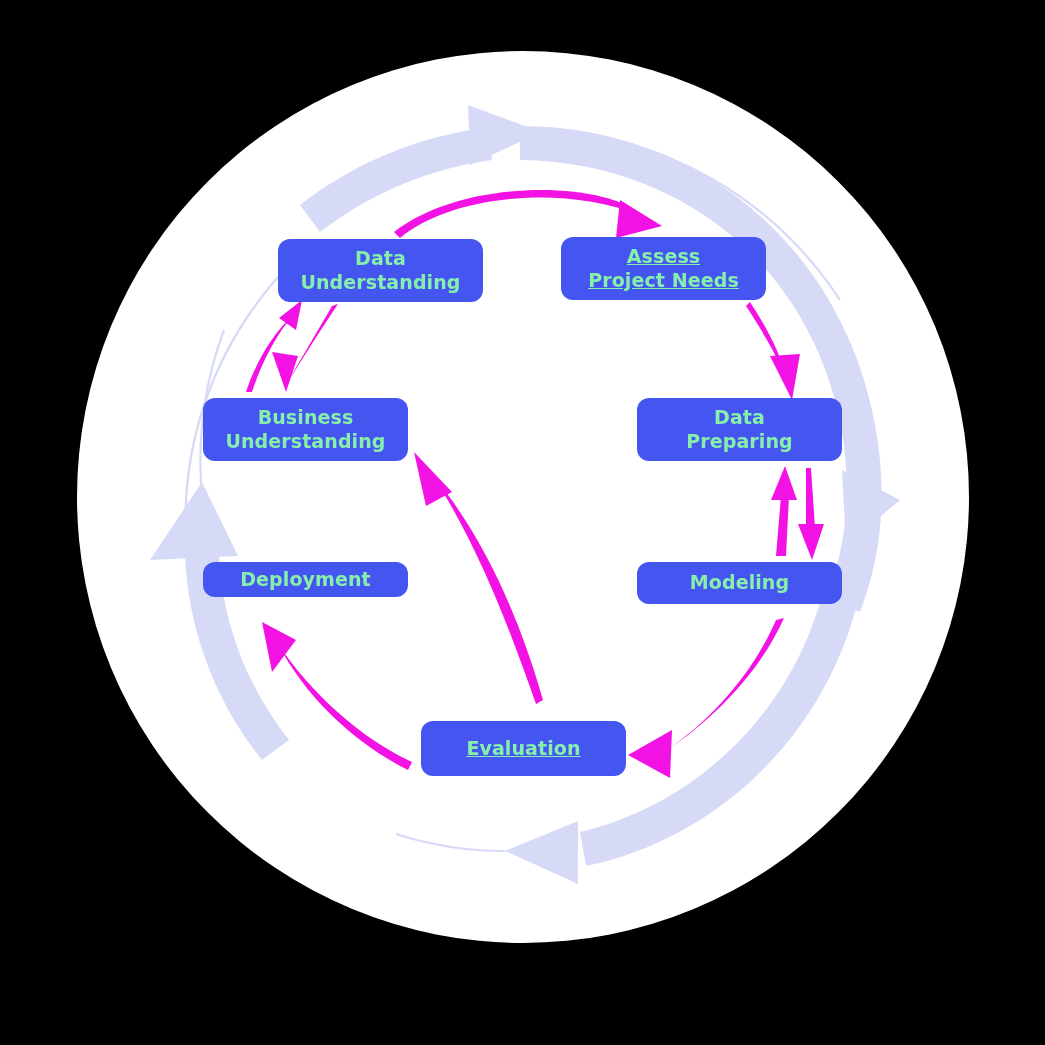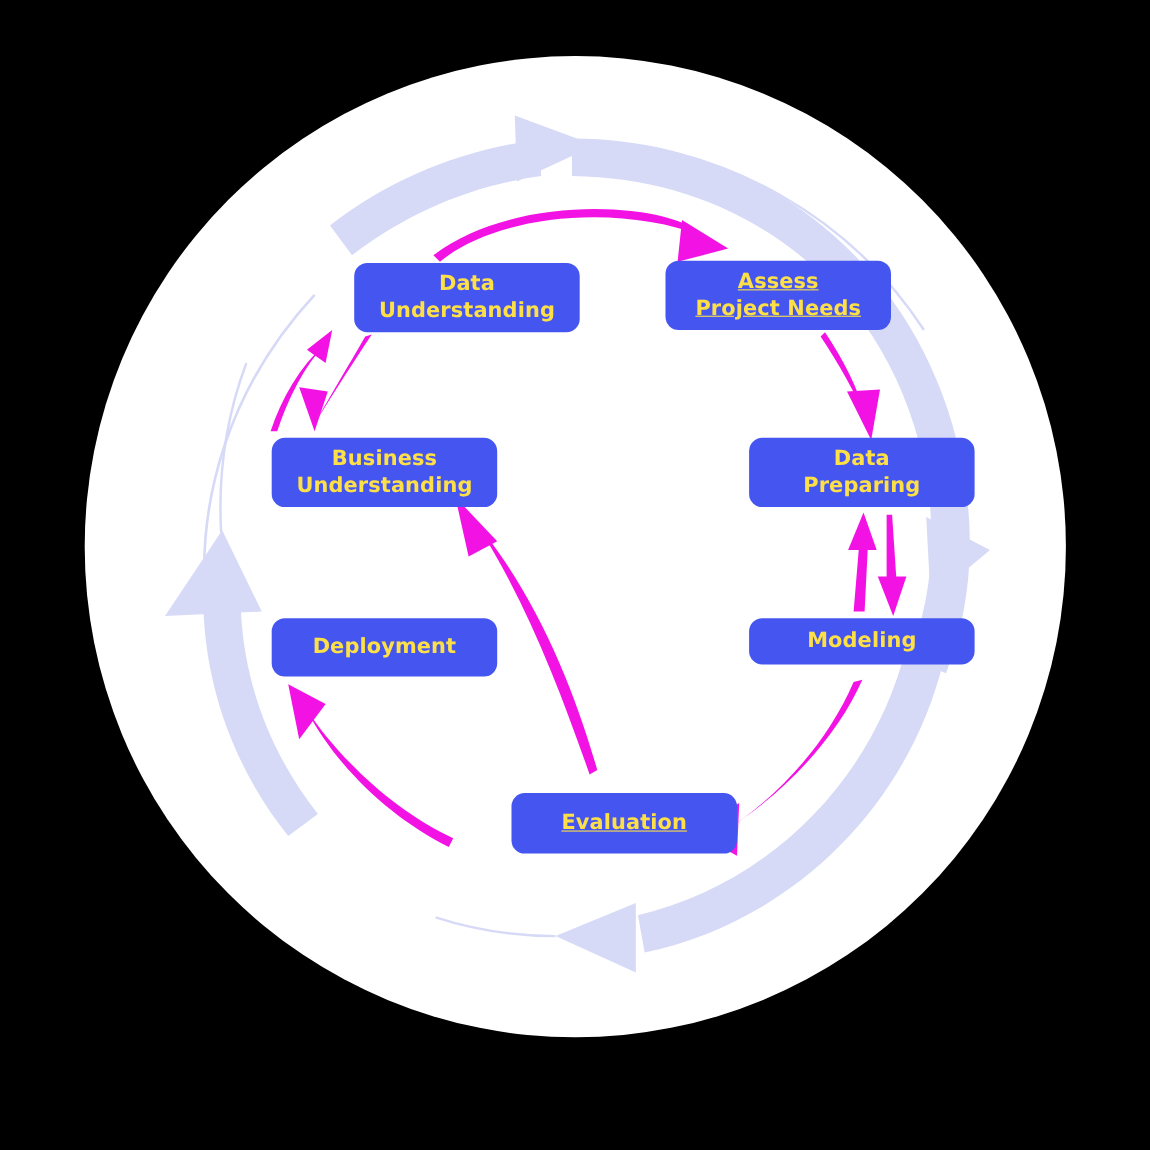--- a/index.html
+++ b/index.html
@@ -19,28 +19,27 @@
     position: absolute;
     inset: 0;
   }
   .node {
     position: absolute;
     display: flex;
     align-items: center;
     justify-content: center;
     text-align: center;
     border-radius: 12px;
-    color: #fde047;
+    color: #86efac;
     font-weight: 700;
     line-height: 1.22;
     letter-spacing: 0.1px;
     box-sizing: border-box;
     padding: 0 14px;
     font-family: "DejaVu Sans", sans-serif;
-    margin-left: 44px;
   }
   .node span { display: block; white-space: pre-line; }
   svg { display: block; }
 </style>
 </head>
 <body>
 
 <div id="canvas">
   <div id="stage">
 
@@ -178,21 +177,21 @@
     </div>
 
     <div class="node" style="left:637px;top:562px;width:205px;height:42px;background:#4555f0;font-size:19px;">
       <span>Modeling</span>
     </div>
 
     <div class="node" style="left:421px;top:721px;width:205px;height:55px;background:#4555f0;font-size:19px;text-decoration:underline;">
       <span>Evaluation</span>
     </div>
 
-    <div class="node" style="left:203px;top:562px;width:205px;height:53px;background:#4555f0;font-size:19px;">
+    <div class="node" style="left:203px;top:562px;width:205px;height:35px;background:#4555f0;font-size:19px;">
       <span>Deployment</span>
     </div>
 
     <div class="node" style="left:203px;top:398px;width:205px;height:63px;background:#4555f0;font-size:19px;">
       <span>Business
 Understanding</span>
     </div>
 
   </div>
 </div>

